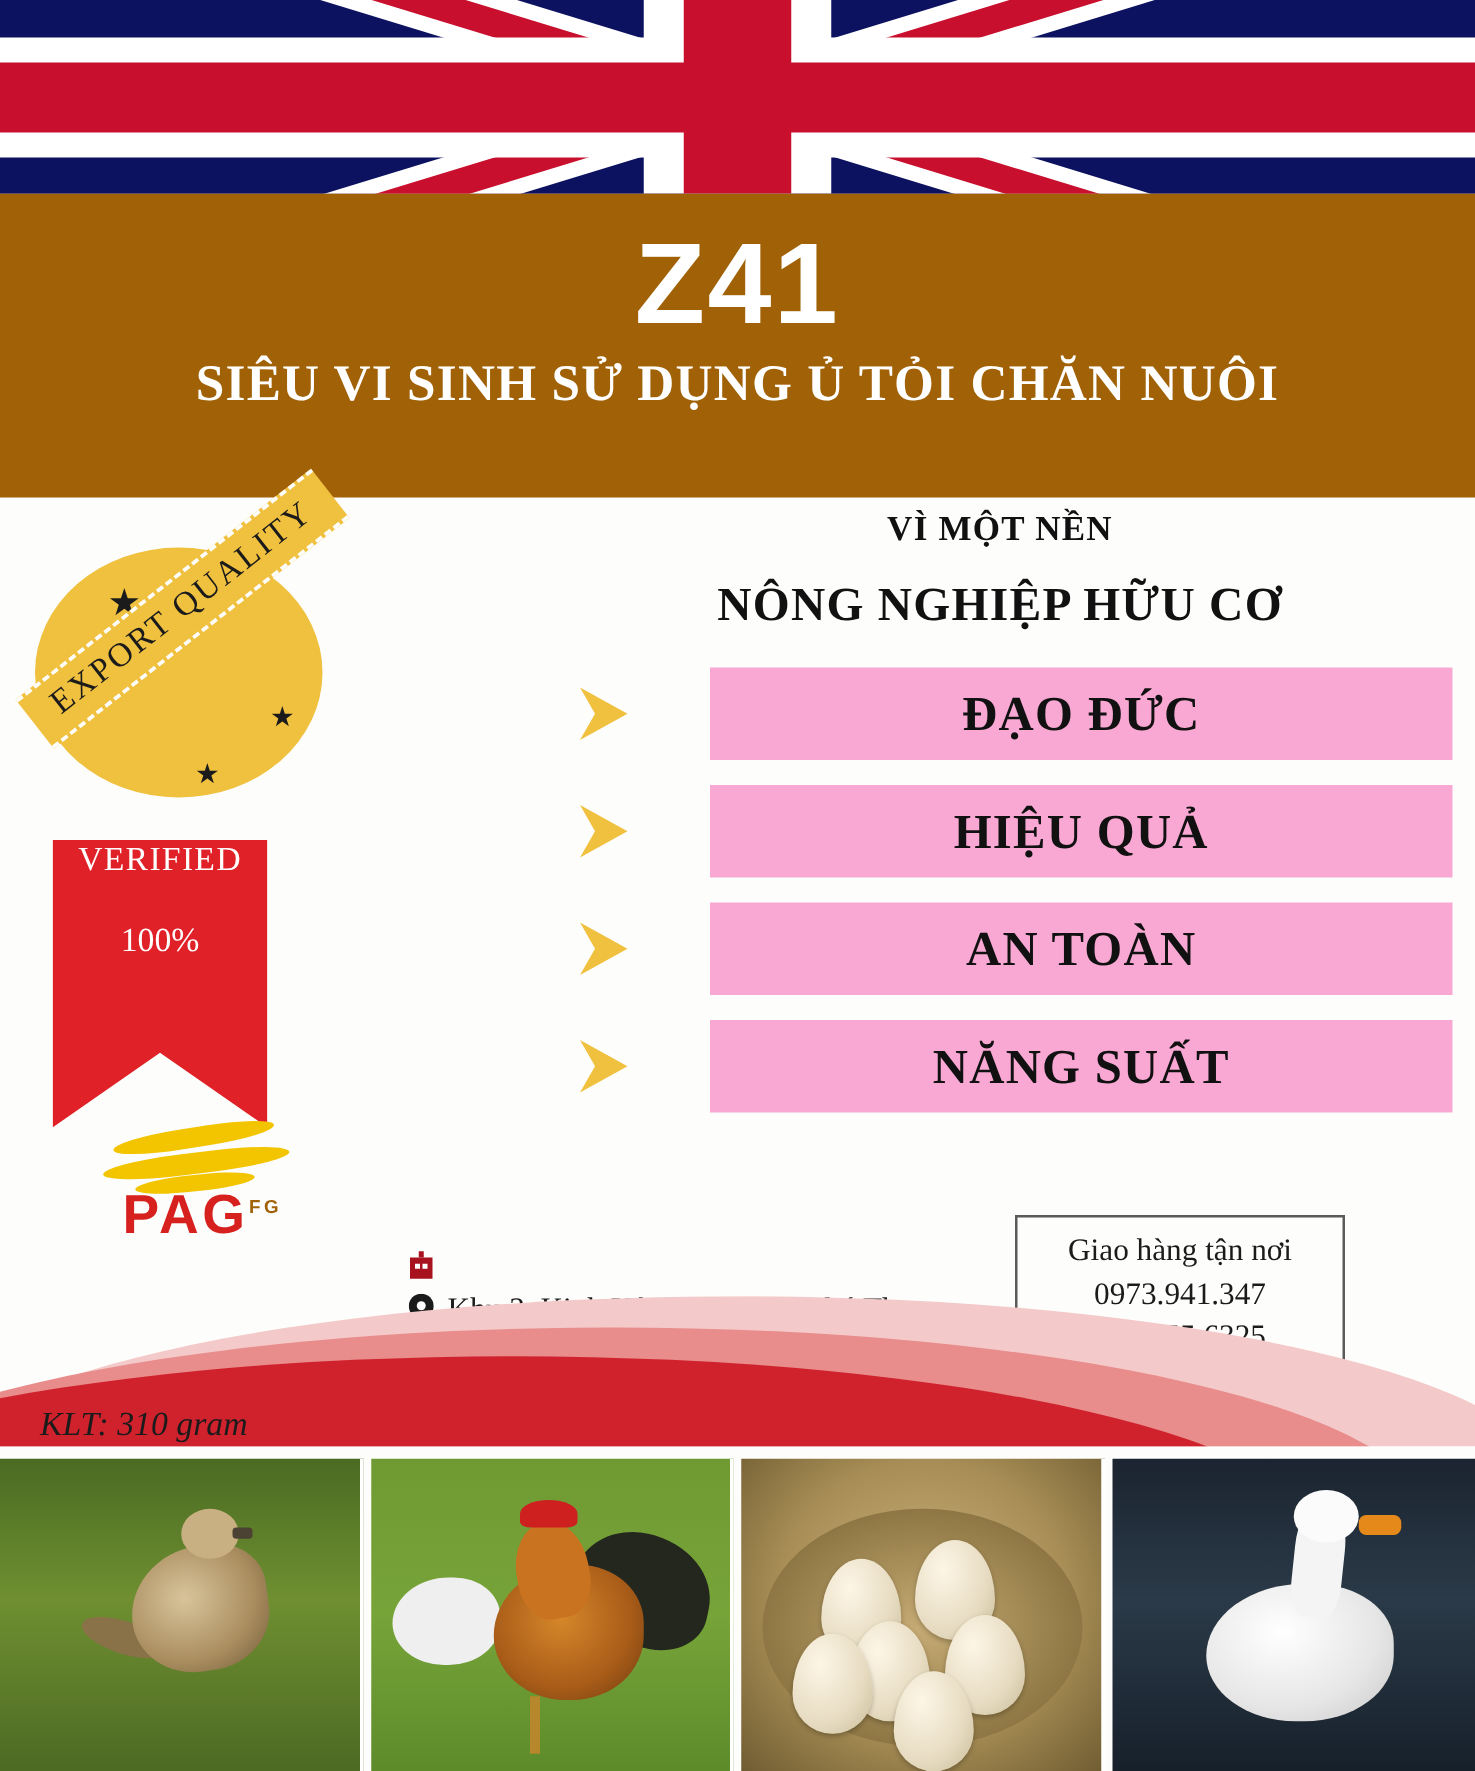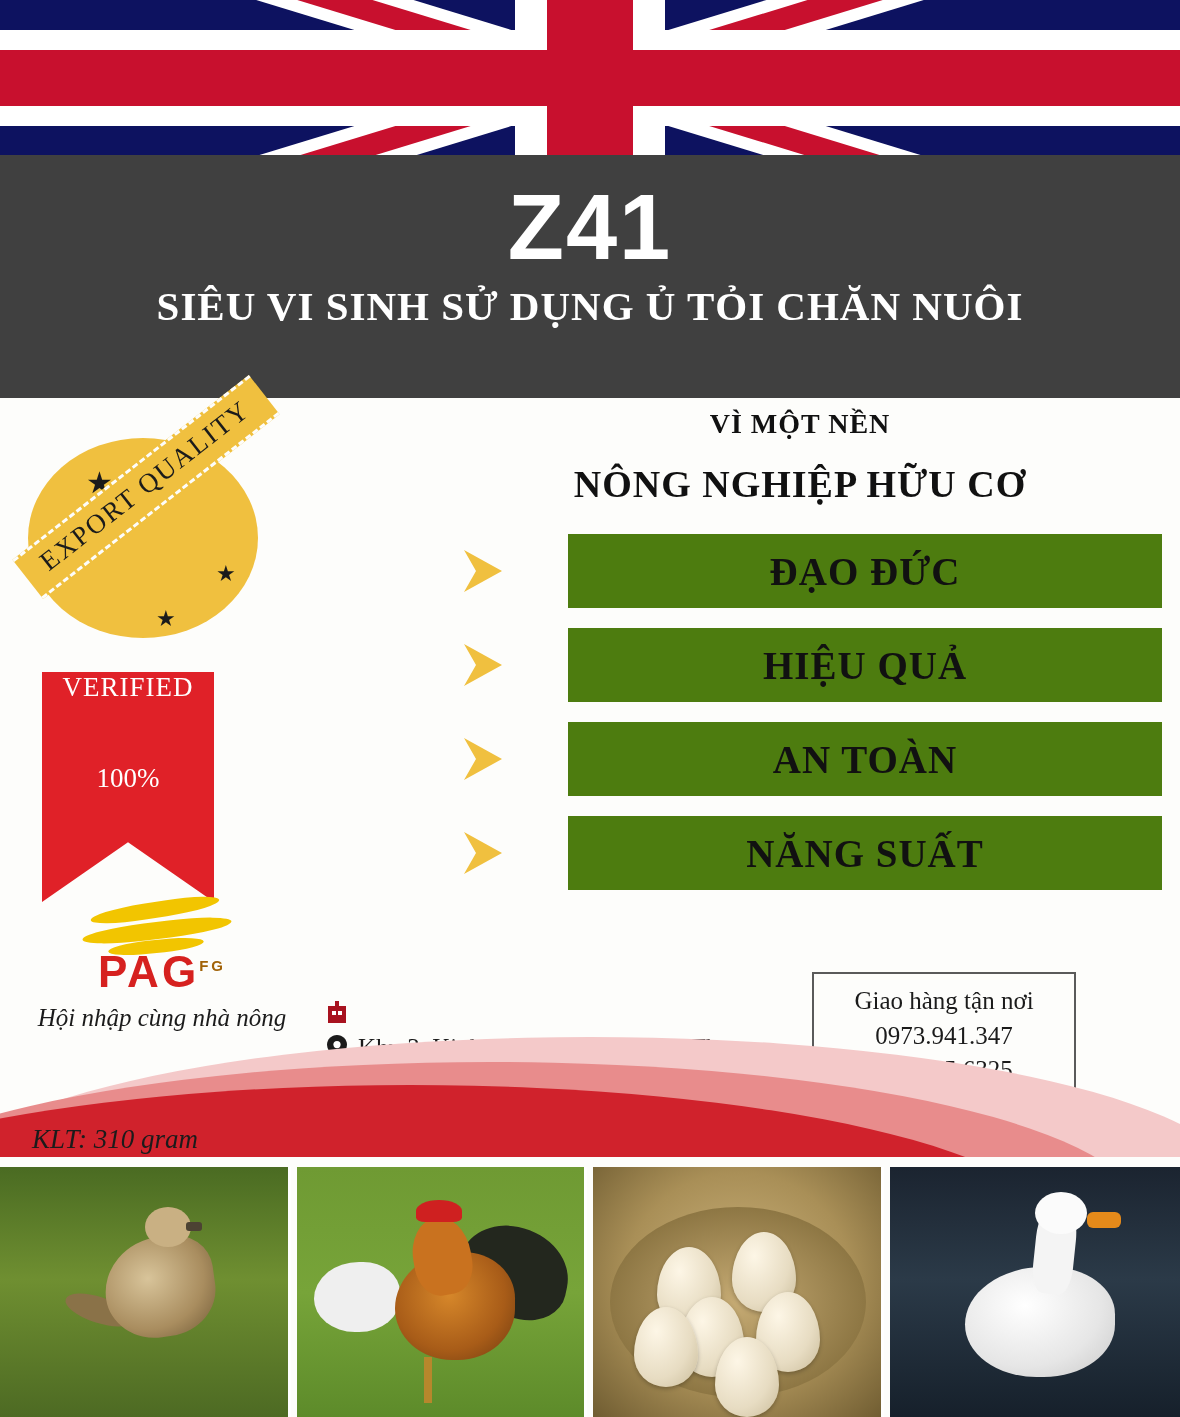--- a/index.html
+++ b/index.html
@@ -62,21 +62,21 @@
     position: absolute; left: 0; top: 50%;
     width: 1180px; height: 56px; margin-top: -28px; background: #c8102e;
   }
 
   
   .title-band {
     position: absolute;
     top: 155px; left: 0;
     width: 1180px;
     height: 243px;
-    background: #404040;
+    background: #a16207;
     color: #ffffff;
     text-align: center;
   }
   .title-band .code {
     margin-top: 24px;
     font-size: 92px;
     font-weight: bold;
     letter-spacing: 2px;
     line-height: 1.05;
     font-family: "Liberation Sans", sans-serif;
@@ -137,21 +137,21 @@
     background: #e02128;
     clip-path: polygon(0 0, 100% 0, 100% 100%, 50% 74%, 0 100%);
     text-align: center;
     color: #ffffff;
   }
   .verified-ribbon .v-label {
     font-size: 27px;
     letter-spacing: 1px;
   }
   .verified-ribbon .v-pct {
-    margin-top: 60px;
+    margin-top: 34px;
     font-size: 27px;
   }
 
   .pag-logo {
     position: absolute;
     top: 898px; left: 12px;
     width: 300px;
     text-align: center;
   }
   .pag-logo .swoosh {
@@ -216,21 +216,21 @@
     width: 60px;
     height: 46px;
     flex: 0 0 60px;
     margin-right: 46px;
     position: relative;
   }
   .chev svg { display: block; }
   .value-box {
     flex: 1 1 auto;
     height: 74px;
-    background: #4d7c0f;
+    background: #f9a8d4;
     display: flex;
     align-items: center;
     justify-content: center;
     font-size: 39px;
     font-weight: bold;
     color: #111111;
     letter-spacing: 1px;
   }
 
   
@@ -467,21 +467,20 @@
 
   <div class="pag-logo">
     <div class="swoosh">
       <b class="a"></b>
         <b class="b"></b>
         <b class="c"></b>
     </div>
     <div class="pag-text">
       <span>PAG</span><sup>FG</sup>
     </div>
-    <div class="slogan">Hội nhập cùng nhà nông</div>
   </div>
 
   <div class="slogan-top">
     <div class="l1">VÌ MỘT NỀN</div>
     <div class="l2">NÔNG NGHIỆP HỮU CƠ</div>
   </div>
 
   <div class="values">
     <div class="value-row">
       <span class="chev">

